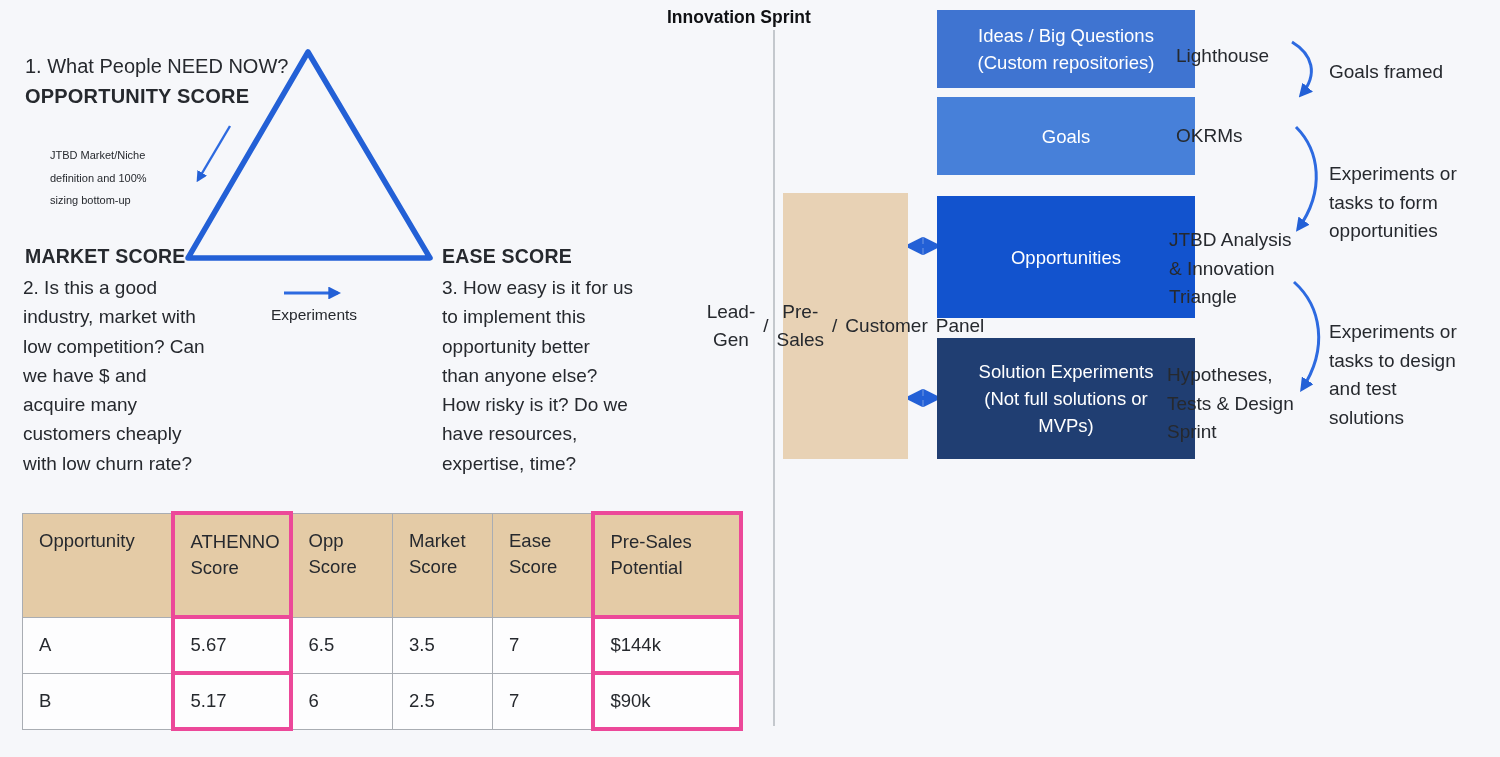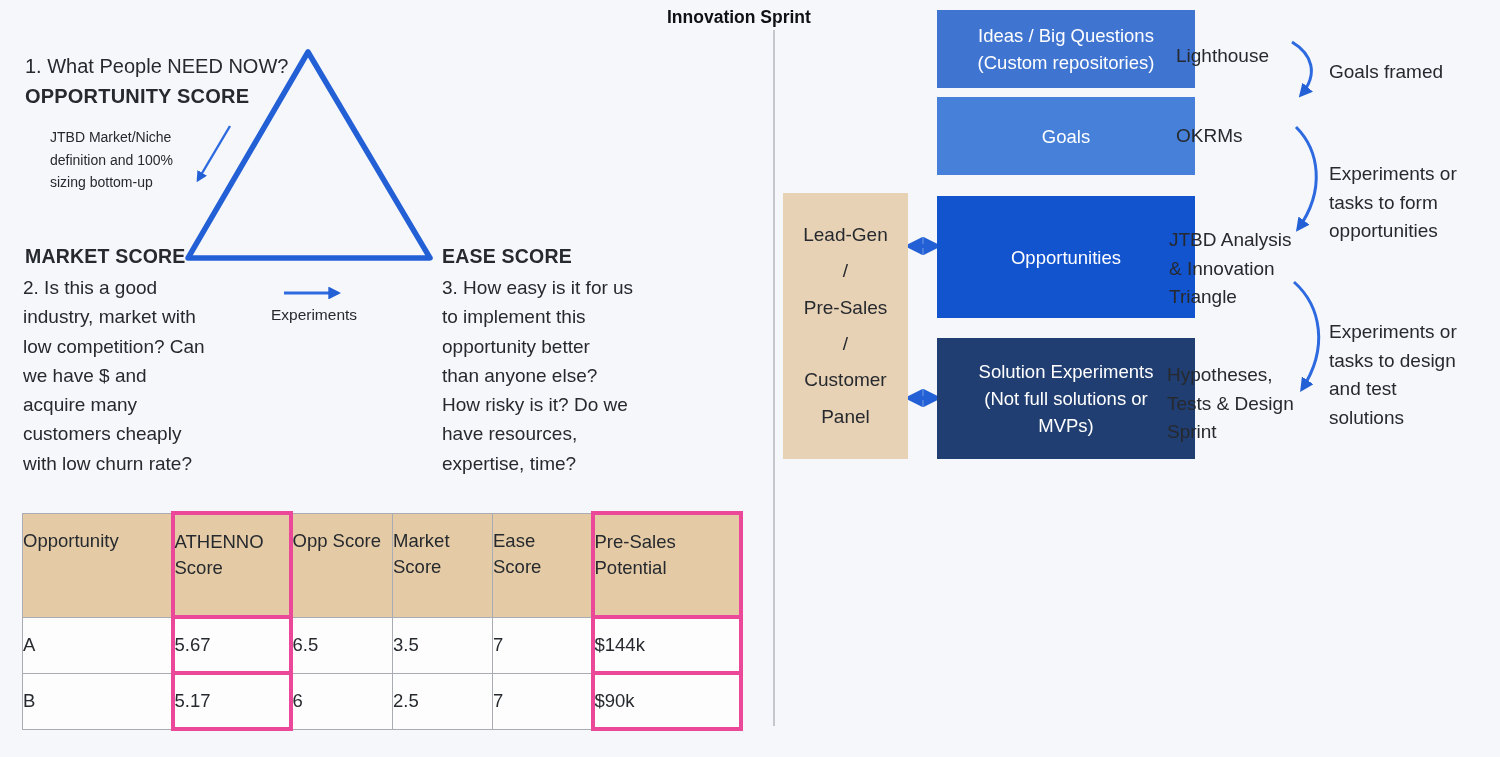--- a/index.html
+++ b/index.html
@@ -10,47 +10,47 @@
     background:#f6f7fa;
     font-family:"Liberation Sans", sans-serif;
     color:#26292e;
   }
   .overlay { position:absolute; left:0; top:0; width:1500px; height:757px; pointer-events:none; }
 
   
   .need-block { position:absolute; left:25px; top:51px; font-size:20px; line-height:30px; }
   .need-q { font-weight:400; }
   .need-h { font-weight:700; letter-spacing:.2px; }
-  .jtbd-note { position:absolute; left:50px; top:126px; font-size:14px; line-height:22.5px; }
+  .jtbd-note { position:absolute; left:50px; top:144px; font-size:11px; line-height:22.5px; }
   .score-head { position:absolute; font-size:19.5px; font-weight:700; letter-spacing:.2px; }
   .market-head { left:25px; top:245px; }
   .ease-head { left:442px; top:245px; }
   .score-body { position:absolute; font-size:19px; line-height:29.3px; }
   .market-body { left:23px; top:273px; }
   .ease-body { left:442px; top:273px; }
   .experiments-label { position:absolute; left:258px; top:306px; width:112px; text-align:center; font-size:15.5px; }
 
   
   .sprint-title { position:absolute; left:667px; top:7px; font-size:17.5px; font-weight:700; color:#101114; }
   .divider { position:absolute; left:773px; top:30px; width:2px; height:696px; background:#c4c8cd; }
 
   
   .opp-table { position:absolute; left:22px; top:511px; border-collapse:collapse; background:transparent; }
-  .opp-table th, .opp-table td { border:1px solid #a9adb3; text-align:left; padding-left:0; padding-right:8px; }
+  .opp-table th, .opp-table td { border:1px solid #a9adb3; text-align:left; padding-left:16px; padding-right:8px; }
   .opp-table th { height:104px; vertical-align:top; padding-top:14px; font-weight:400; font-size:18.5px; line-height:26px; background:#e4cba6; }
   .opp-table td { height:56px; vertical-align:middle; font-size:18.5px; background:#fdfdfe; }
   .opp-table .hl { border:4px solid #ec4899; font-weight:400; }
 
   
   .flow-box { position:absolute; left:937px; width:258px; display:flex; flex-direction:column; justify-content:center; align-items:center; text-align:center; color:#fff; font-size:18.5px; line-height:27px; padding:4px 8px; }
   .box-ideas { top:10px; height:78px; background:#3f74d1; }
   .box-goals { top:97px; height:78px; background:#4780d9; }
   .box-opps  { top:196px; height:122px; background:#1253ce; }
   .box-solution { top:338px; height:121px; background:#203e72; }
-  .leadgen-box { position:absolute; left:783px; top:193px; width:125px; height:266px; background:#e8d2b5; display:flex; flex-direction:column; justify-content:center; align-items:center; text-align:center; color:#26292e; font-size:19px; line-height:28.3px;gap:8px; }
+  .leadgen-box { position:absolute; left:783px; top:193px; width:125px; height:266px; background:#e8d2b5; display:flex; flex-direction:row; justify-content:center; align-items:center; text-align:center; color:#26292e; font-size:19px; line-height:28.3px;gap:8px; }
 
   .annot { position:absolute; font-size:19px; line-height:28.5px; }
   .a-lighthouse { left:1176px; top:42px; }
   .a-okrms { left:1176px; top:122px; }
   .a-jtbd { left:1169px; top:226px; }
   .a-hypotheses { left:1167px; top:361px; }
   .a-goalsframed { left:1329px; top:58px; }
   .a-formopps { left:1329px; top:160px; }
   .a-designtest { left:1329px; top:318px; }
 </style>

